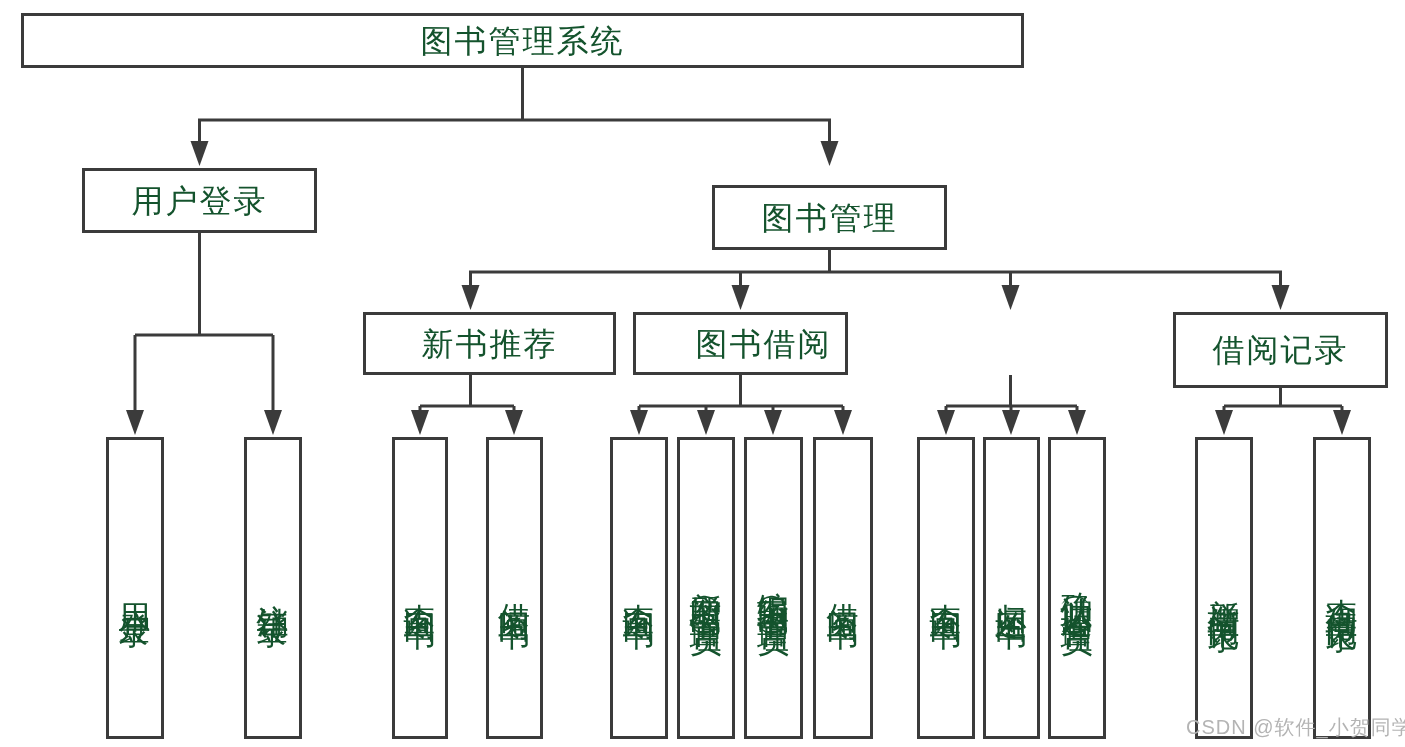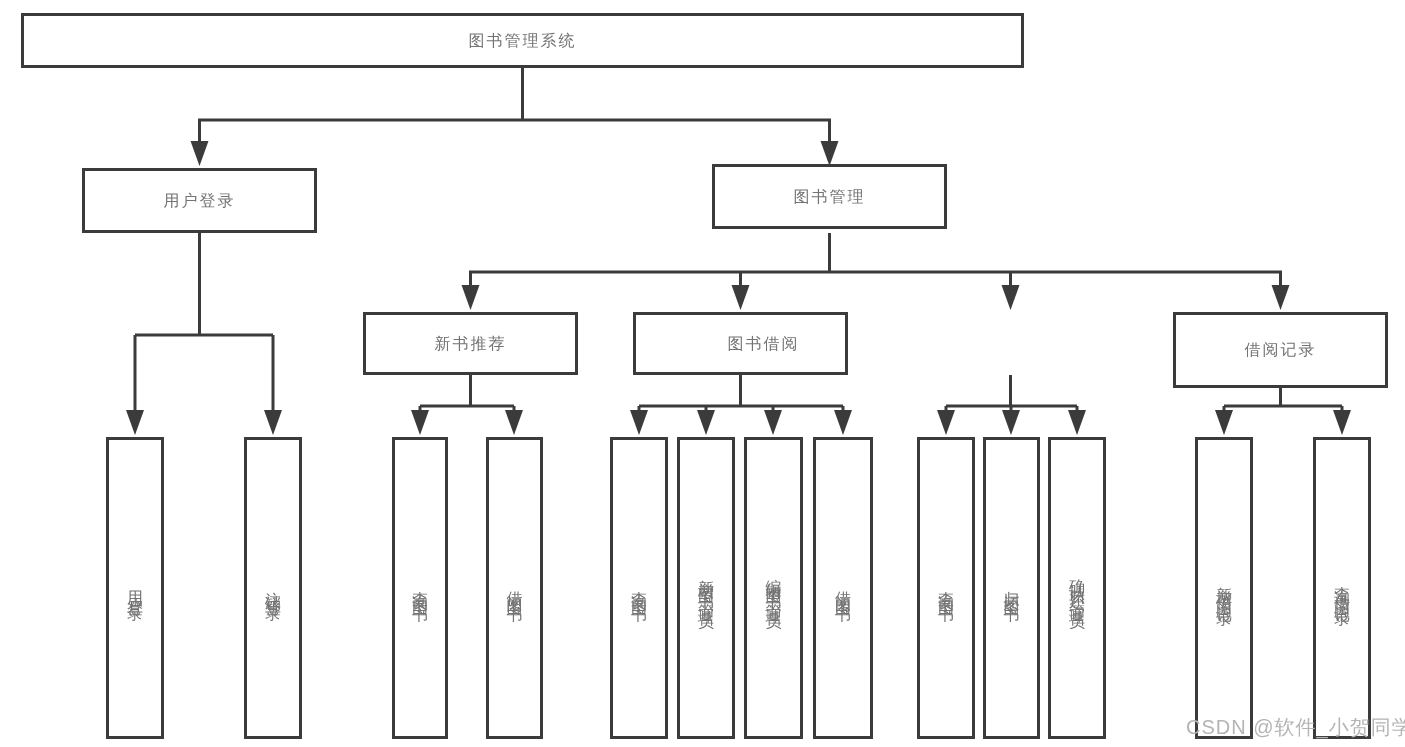--- a/index.html
+++ b/index.html
@@ -12,22 +12,22 @@
   }
   .wires{position:absolute;left:0;top:0;z-index:1;}
   .node{
     position:absolute;
     box-sizing:border-box;
     border:3px solid #3b3b3b;
     background:#ffffff;
     display:flex;
     align-items:center;
     justify-content:center;
-    color:#737373;
-    font-size:16px;
+    color:#14532d;
+    font-size:32px;
     letter-spacing:2px;
     z-index:2;
     text-align:center;
     line-height:1;
   }
   .node.vert span{
     writing-mode:vertical-rl;
     letter-spacing:5px;
     line-height:1;
   }
@@ -111,25 +111,25 @@
     </g>
   </svg>
 
   <div class="node" style="left:21px;top:13px;width:1003px;height:55px;">
     <span>图书管理系统</span>
   </div>
 
   <div class="node" style="left:82px;top:168px;width:235px;height:65px;">
     <span>用户登录</span>
   </div>
-  <div class="node" style="left:712px;top:164px;width:235px;height:65px;">
+  <div class="node" style="left:712px;top:185px;width:235px;height:65px;">
     <span>图书管理</span>
   </div>
 
-  <div class="node" style="left:363px;top:312px;width:215px;height:63px;">
+  <div class="node" style="left:363px;top:312px;width:253px;height:63px;">
     <span>新书推荐</span>
   </div>
   <div class="node" style="left:633px;top:312px;width:215px;height:63px;padding-left:46px;">
     <span>图书借阅</span>
   </div>
   <div class="node" style="left:1173px;top:312px;width:215px;height:76px;">
     <span>借阅记录</span>
   </div>
 
   <div class="node vert" style="left:106px;top:437px;width:58px;height:302px;">

